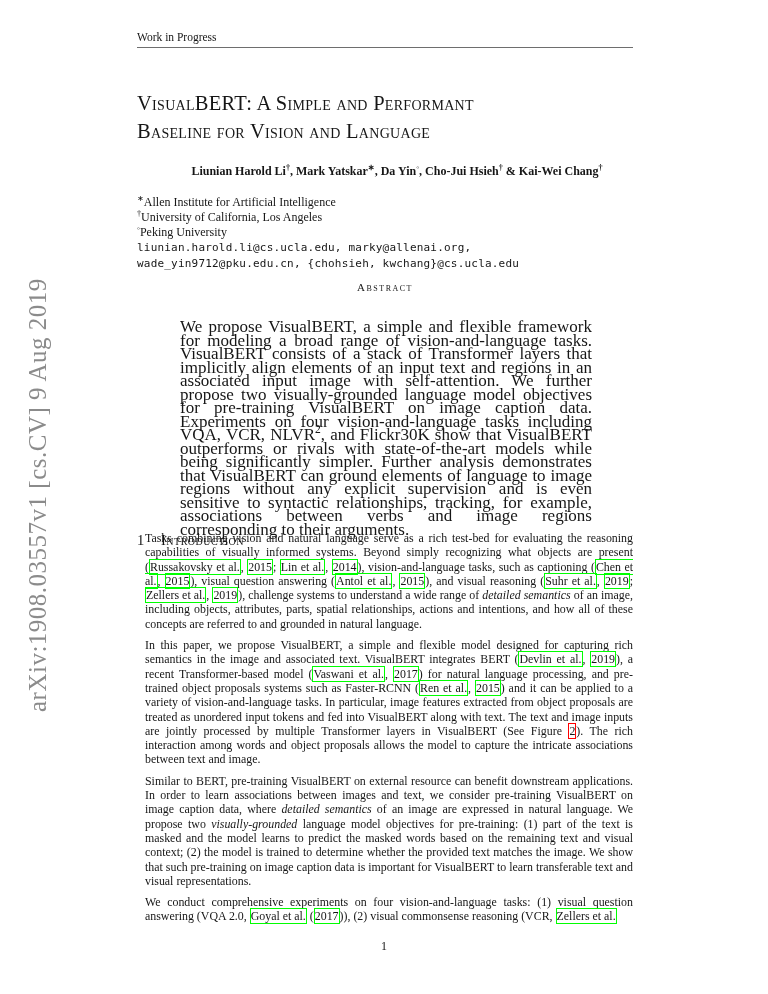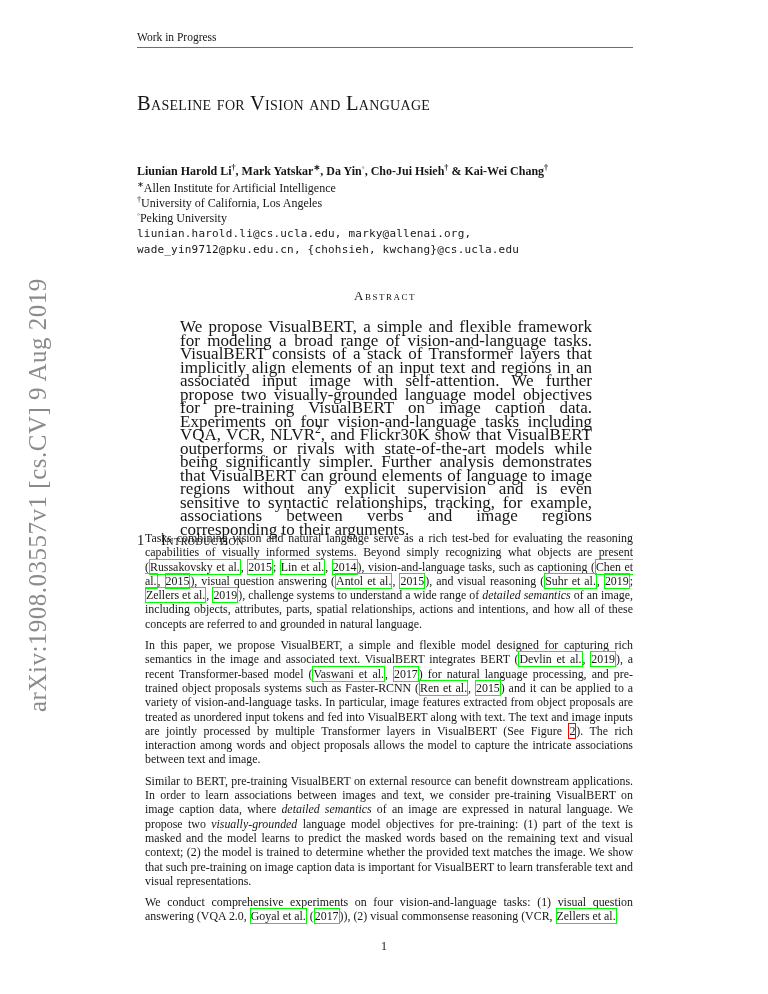--- a/index.html
+++ b/index.html
@@ -41,33 +41,33 @@
     line-height: 27.5px;
     font-variant: small-caps;
     letter-spacing: 0.3px;
   }
   .authors {
     position: absolute;
     left: 137px; top: 164px; width: 520px;
     font-size: 12px;
     line-height: 15px;
   }
-  .author-names { font-weight: bold; margin-bottom: 2px; }
+  .author-names { font-weight: bold; margin-bottom: 16px; text-align: center; }
   .email-line {
     font-family: "DejaVu Sans Mono", monospace;
     font-size: 11px;
     line-height: 15.5px;
     letter-spacing: 0.2px;
   }
   .abstract-heading {
     position: absolute;
-    left: 137px; top: 288px; width: 496px;
+    left: 137px; top: 281px; width: 496px;
     text-align: center;
     font-variant: small-caps;
-    font-size: 13px;
+    font-size: 11px;
     letter-spacing: 1.5px;
   }
   .abstract-body {
     position: absolute;
     left: 180px; top: 320px; width: 412px;
     font-size: 17px;
     line-height: 13.5px;
     text-align: justify;
   }
   .section-heading {
@@ -102,20 +102,21 @@
 </head>
 <body>
 
 <div class="page">
 
   <div class="running-header">Work in Progress</div>
 
   <div class="arxiv-stamp">arXiv:1908.03557v1  [cs.CV]  9 Aug 2019</div>
 
   <div class="paper-title">
+    <div>VisualBERT: A Simple and Performant</div>
     <div>Baseline for Vision and Language</div>
   </div>
 
   <div class="authors">
     <div class="author-names"><span class="seg-plain">Liunian Harold Li</span><span class="seg-sup">†</span><span class="seg-plain">, Mark Yatskar</span><span class="seg-sup">∗</span><span class="seg-plain">, Da Yin</span><span class="seg-sup">◦</span><span class="seg-plain">, Cho-Jui Hsieh</span><span class="seg-sup">†</span><span class="seg-plain"> &amp; Kai-Wei Chang</span><span class="seg-sup">†</span></div>
     <div class="affiliation-line"><span class="seg-sup">∗</span><span class="seg-plain">Allen Institute for Artificial Intelligence</span></div>
     <div class="affiliation-line"><span class="seg-sup">†</span><span class="seg-plain">University of California, Los Angeles</span></div>
     <div class="affiliation-line"><span class="seg-sup">◦</span><span class="seg-plain">Peking University</span></div>
     <div class="email-line">liunian.harold.li@cs.ucla.edu, marky@allenai.org,</div>
     <div class="email-line">wade_yin9712@pku.edu.cn, {chohsieh, kwchang}@cs.ucla.edu</div>

